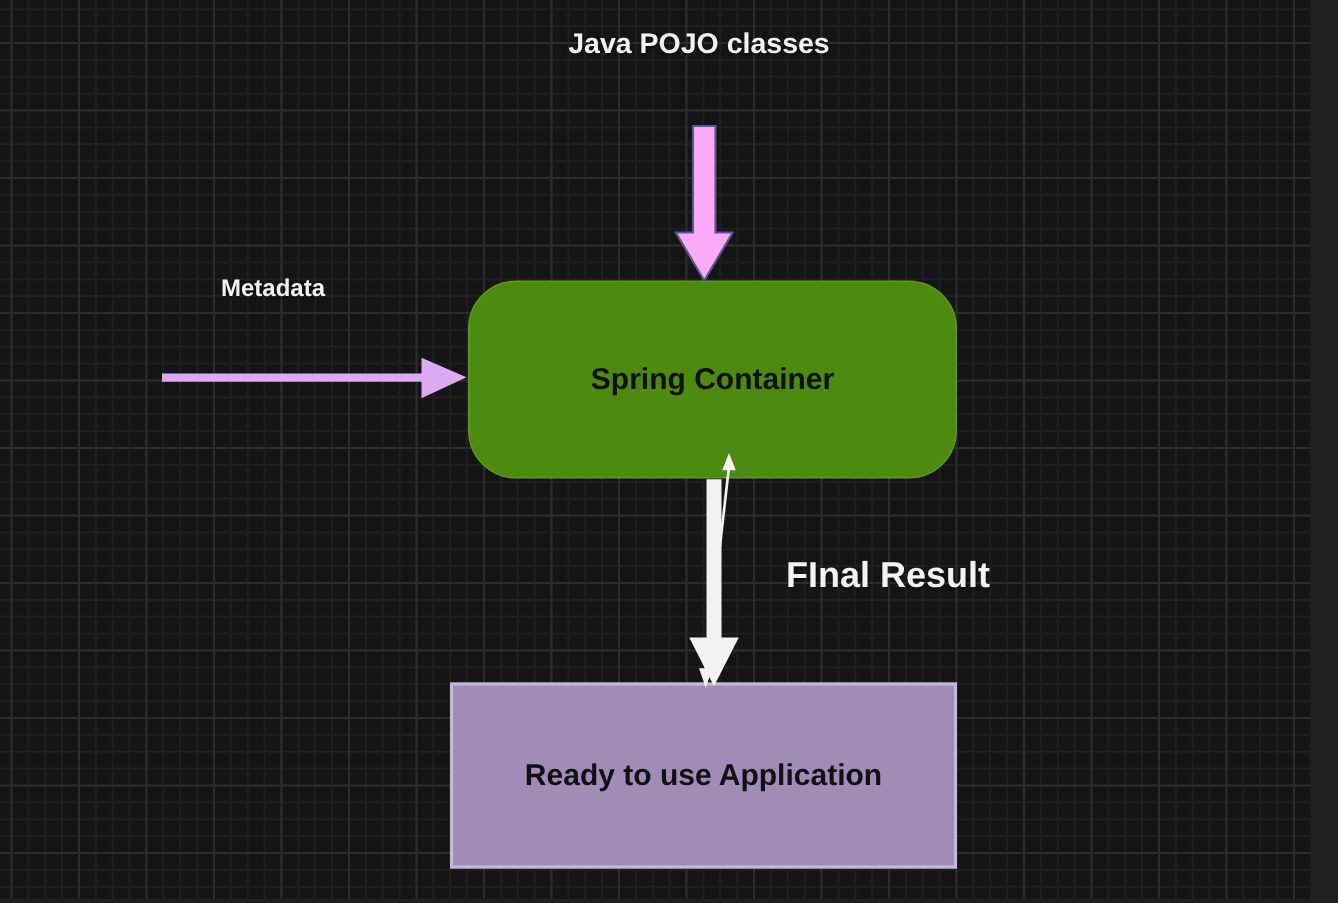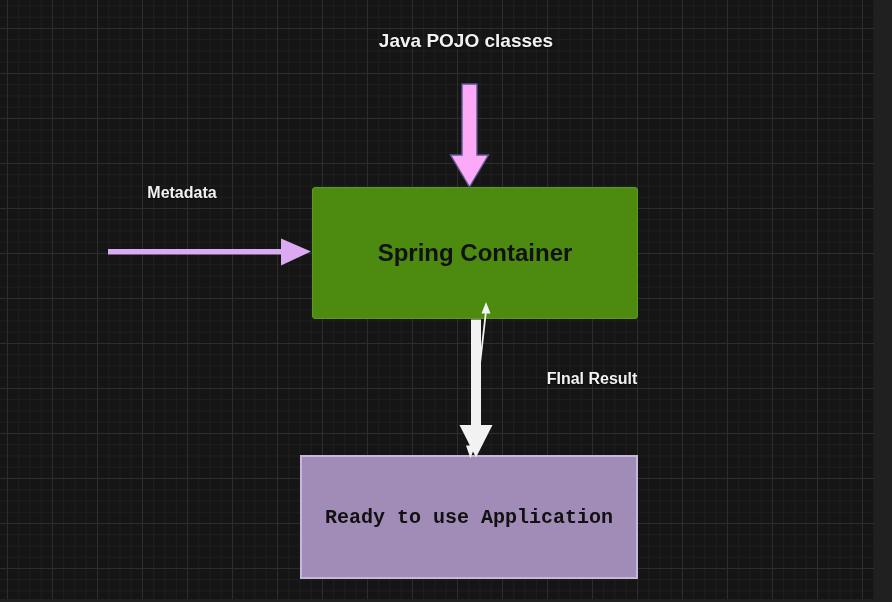--- a/index.html
+++ b/index.html
@@ -68,61 +68,60 @@
     font-weight: bold;
     color: var(--node-text, #111111);
     z-index: 2;
     box-sizing: border-box;
   }
   .node.green {
     left: 312px;
     top: 187px;
     width: 326px;
     height: 132px;
-    border-radius: 3px;
+    border-radius: 32px;
     background: var(--green-fill, #4d8a10);
     border: 1px solid var(--green-stroke, #5f9a20);
-    font-size: 24px;
+    font-size: 20px;
   }
   .node.purple {
     left: 300px;
     top: 455px;
     width: 338px;
     height: 124px;
     background: var(--purple-fill, #a18cb8);
     border: 2px solid var(--purple-stroke, #c9b7da);
     font-size: 20px;
-    font-family: Liberation Mono, monospace;
   }
   .float-label {
     position: absolute;
     color: var(--label-color, #f2f2f2);
     font-weight: bold;
     text-align: center;
     white-space: nowrap;
     text-shadow: 0 1px 2px rgba(0,0,0,0.7);
     z-index: 4;
   }
   .lbl-pojo {
     left: 316px;
-    top: 30px;
+    top: 19px;
     width: 300px;
     font-size: 19px;
   }
   .lbl-metadata {
     left: 118px;
     top: 184px;
     width: 128px;
     font-size: 16px;
   }
   .lbl-final {
     left: 492px;
     top: 370px;
     width: 200px;
-    font-size: 16px;
+    font-size: 24px;
   }
 </style>
 </head>
 <body>
 
 <div class="stage">
 
   <div class="page-grid"></div>
 
   <svg class="arrows" viewBox="0 0 892 602">

